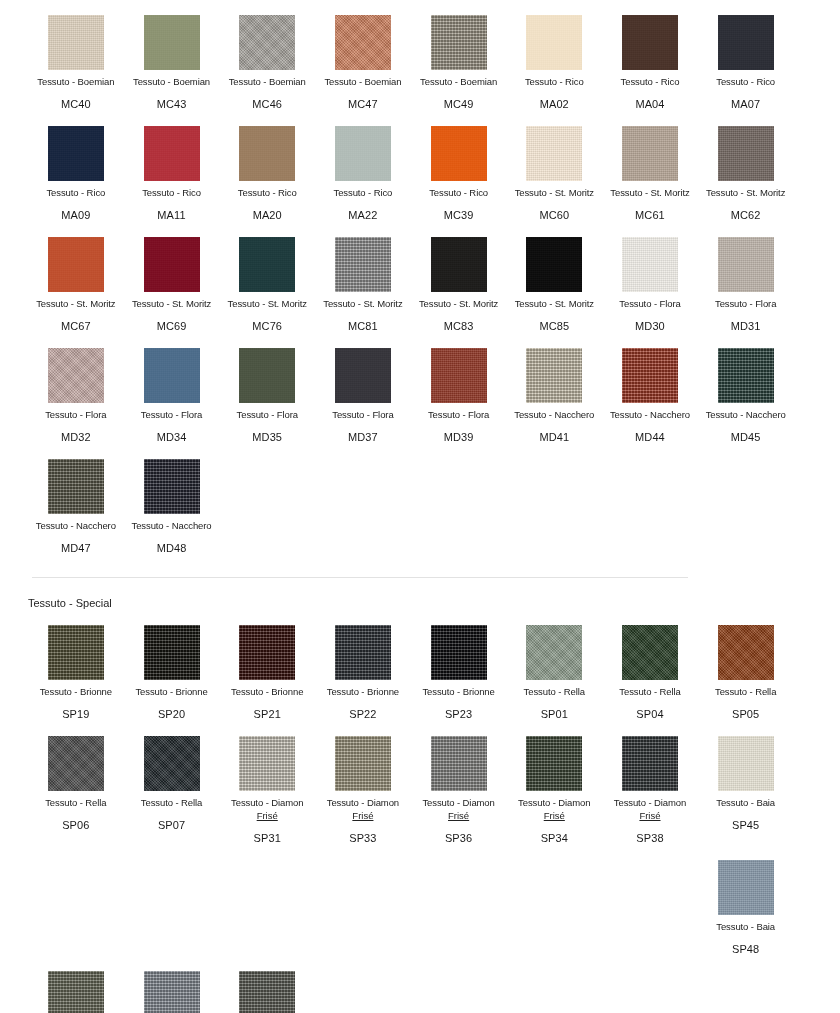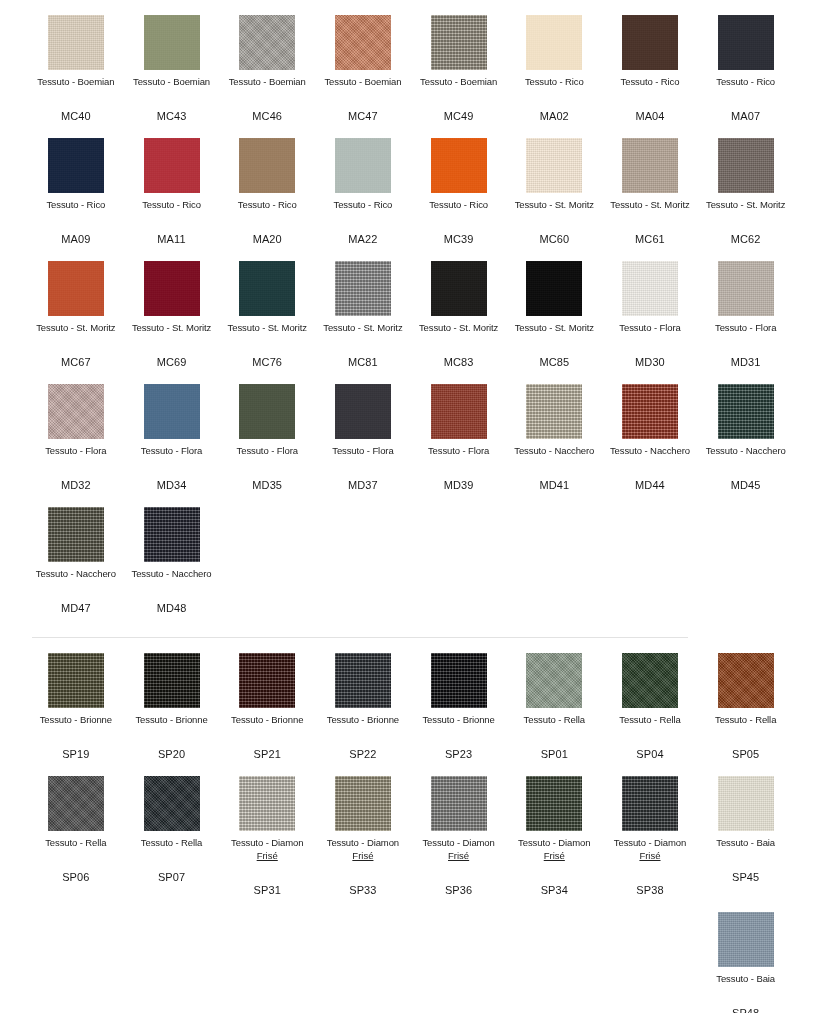--- a/index.html
+++ b/index.html
@@ -81,21 +81,21 @@
   }
   .swatch-name2 {
     font-size: 9.5px;
     line-height: 13px;
     text-align: center;
     color: #222222;
     white-space: nowrap;
     text-decoration: underline;
   }
   .swatch-code {
-    margin-top: 21px;
+    margin-top: 9px;
     font-size: 11px;
     line-height: 14px;
     text-align: right;
     color: #1a1a1a;
     letter-spacing: 0.1px;
   }
 
   
   .section-divider {
     height: 1px;
@@ -289,20 +289,21 @@
         </div>
         <div class="swatch-cell empty"></div>
         <div class="swatch-cell empty"></div>
         <div class="swatch-cell empty"></div>
         <div class="swatch-cell empty"></div>
         <div class="swatch-cell empty"></div>
         <div class="swatch-cell empty"></div>
       </div>
       <div class="gap-block" style="height: 22px;"></div>
       <div class="section-divider"></div>
+      <div class="section-heading">Tessuto - Special</div>
       <div class="swatch-grid">
         <div class="swatch-cell">
           <div class="swatch-chip tex-coarse" style="background: rgb(86, 84, 56);"></div>
           <div class="swatch-name">Tessuto - Brionne</div>
           <div class="swatch-code">SP19</div>
         </div>
         <div class="swatch-cell">
           <div class="swatch-chip tex-coarse" style="background: rgb(22, 21, 15);"></div>
           <div class="swatch-name">Tessuto - Brionne</div>
           <div class="swatch-code">SP20</div>

